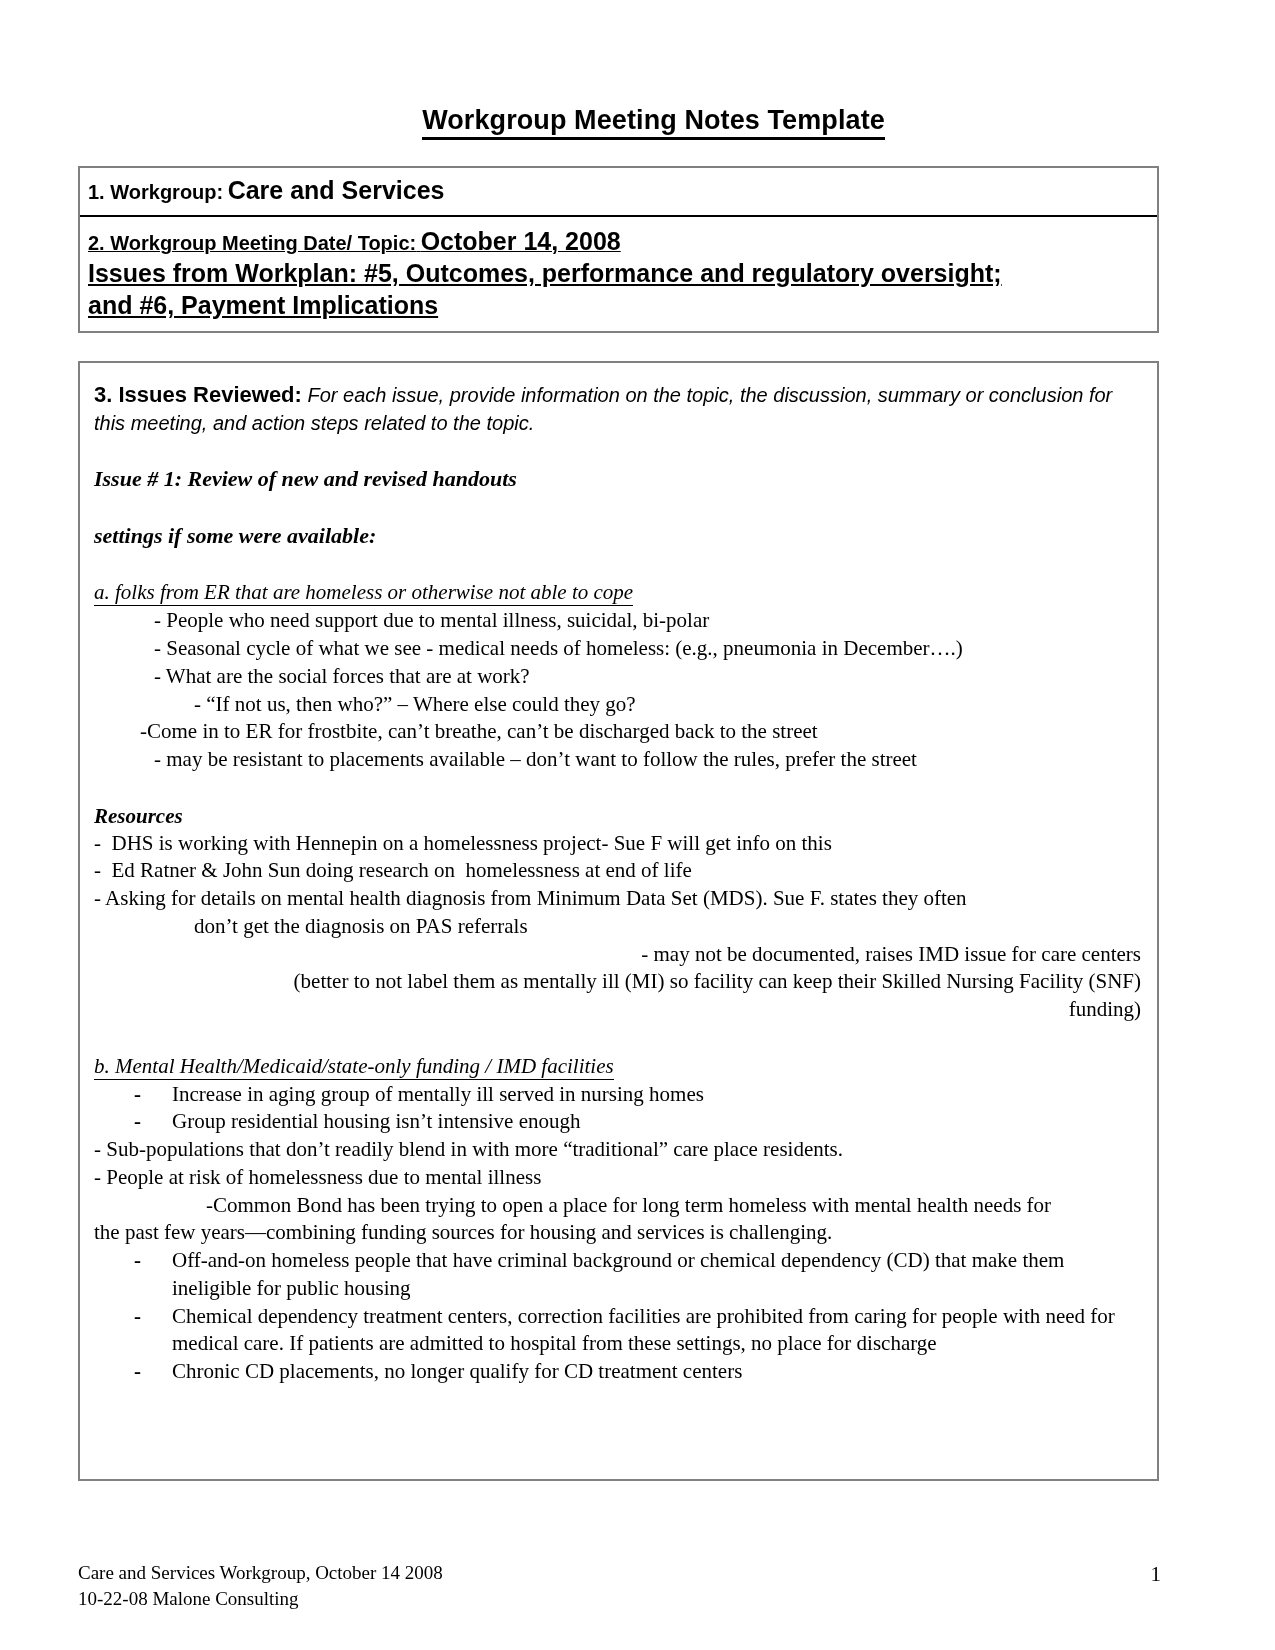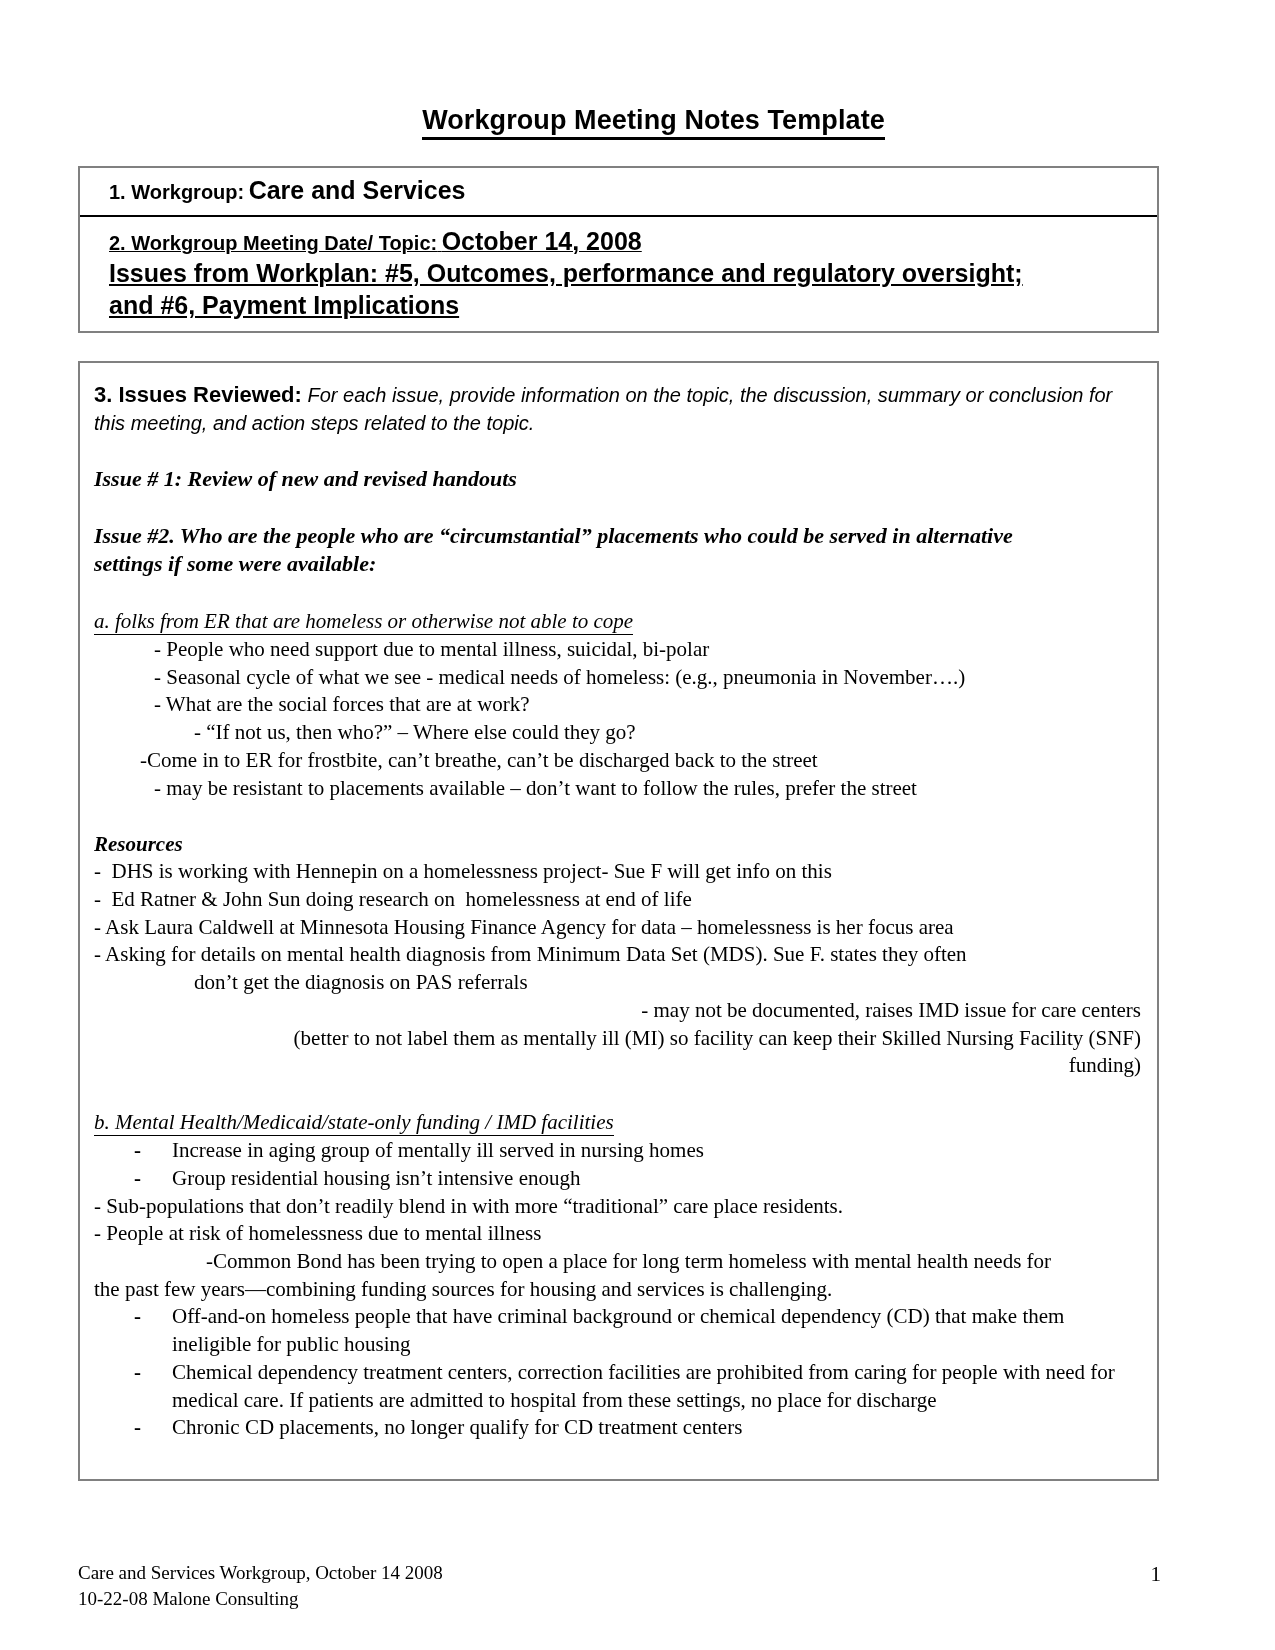--- a/index.html
+++ b/index.html
@@ -44,21 +44,21 @@
   .header-table {
     margin: 32px 132px 0 62px;
     border: 2px solid #808080;
     border-collapse: collapse;
   }
   .header-row {
     border-bottom: 2px solid #000;
   }
   .header-row:last-child { border-bottom: none; text-decoration: underline; }
   .header-cell {
-    padding: 8px 0 10px 29px;
+    padding: 8px 0 10px 8px;
     font-family: "Liberation Sans", sans-serif;
   }
   .lbl-sm {
     font-weight: bold;
     font-size: 20px;
   }
   .val-lg {
     font-weight: bold;
     font-size: 25px;
   }
@@ -206,38 +206,36 @@
 
   <div class="issues-box">
 
     <div class="issues-head">
       <span class="bold-sans">3. Issues Reviewed:</span><span class="ital-sans"> For each issue, provide information on the topic, the discussion, summary or conclusion for this meeting, and action steps related to the topic.</span>
     </div>
 
     <div class="issue-title">Issue # 1:  Review of new and revised handouts</div>
 
     <div class="issue-title">
-      <div>Issue #2. Who are the people who are “circumstantial” placements who could be served in alternative</div>
       <div>settings if some were available:</div>
     </div>
 
     <div class="sub-head">
       <span>a. folks from ER that are homeless or otherwise not able to cope</span>
     </div>
     <div class="line ind-3">- People who need support due to mental illness, suicidal, bi-polar</div>
-    <div class="line ind-3">- Seasonal cycle of what we see - medical needs of homeless: (e.g., pneumonia in November….)</div>
+    <div class="line ind-3">- Seasonal cycle of what we see - medical needs of homeless: (e.g., pneumonia in December….)</div>
     <div class="line ind-3">- What are the social forces that are at work?</div>
     <div class="line ind-5">- “If not us, then who?” – Where else could they go?</div>
     <div class="line ind-2">-Come in to ER for frostbite, can’t breathe, can’t be discharged back to the street</div>
     <div class="line ind-3">- may be resistant to placements available – don’t want to follow the rules, prefer the street</div>
 
     <div class="res-head">Resources</div>
     <div class="line ind-0">-  DHS is working with Hennepin on a homelessness project- Sue F will get info on this</div>
     <div class="line ind-0">-  Ed Ratner &amp; John Sun doing research on  homelessness at end of life</div>
-    <div class="line ind-0">- Ask Laura Caldwell at Minnesota Housing Finance Agency for data – homelessness is her focus area</div>
     <div class="line ind-0">- Asking for details on mental health diagnosis from Minimum Data Set (MDS). Sue F. states they often</div>
     <div class="line ind-5">don’t get the diagnosis on PAS referrals</div>
     <div class="line ind-4">- may not be documented, raises IMD issue for care centers</div>
     <div class="line ind-4">(better to not label them as mentally ill (MI) so facility can keep their Skilled Nursing Facility (SNF)</div>
     <div class="line ind-4">funding)</div>
 
     <div class="sub-head">
       <span>b. Mental Health/Medicaid/state-only funding / IMD facilities</span>
     </div>
     <div class="bul">

